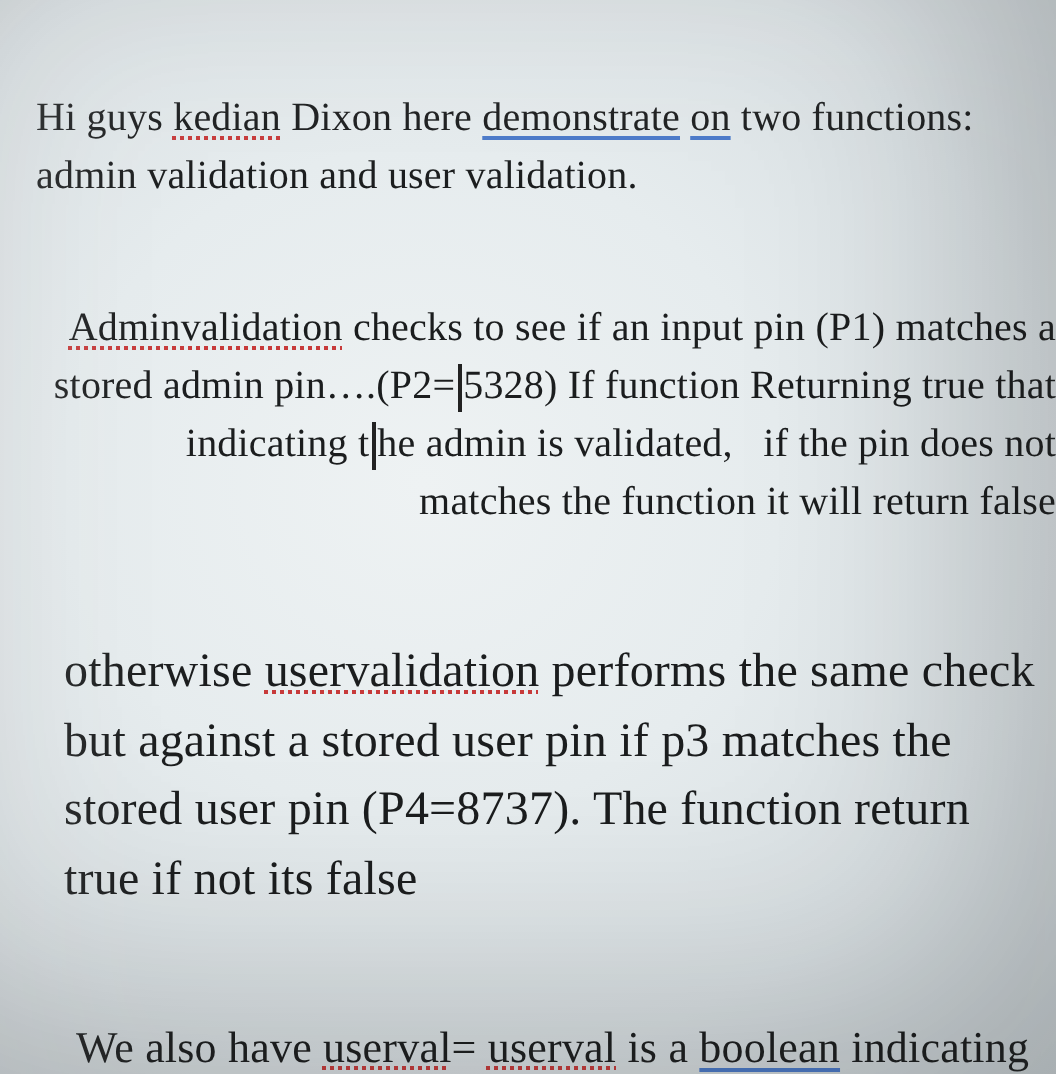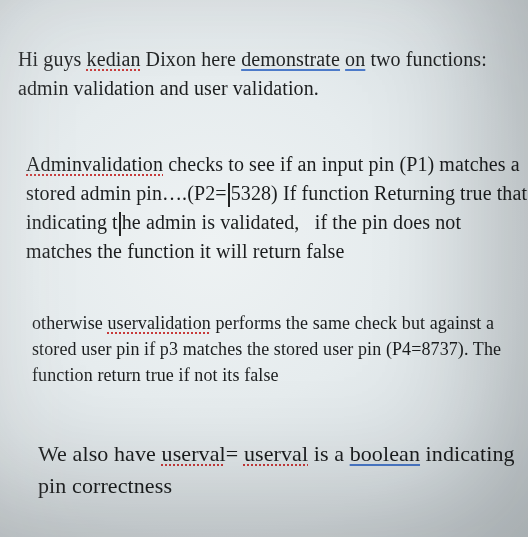--- a/index.html
+++ b/index.html
@@ -15,22 +15,22 @@
     }
     
     body::after{
       content:"";
       position:absolute; inset:0;
       pointer-events:none;
       box-shadow: inset -40px -40px 120px rgba(0,0,0,0.18), inset 30px 30px 80px rgba(255,255,255,0.15);
     }
     .para { margin-bottom: 18px; white-space: pre-wrap; letter-spacing: 0.1px; font-family: Liberation Serif, serif; }
     .p1 { margin-left: 0px; }
-    .p2 { margin-left: 8px; font-size: 20px; }
-    .p3 { margin-left: 14px; font-size: 18px; }
+    .p2 { margin-left: 8px; font-size: 20px; text-align: right; }
+    .p3 { margin-left: 14px; font-size: 24px; }
     .p4 { margin-left: 20px; font-size: 22px; }
     .misspell {
       text-decoration-line: underline;
       text-decoration-style: dotted;
       text-decoration-color: #c73a3a;
       text-decoration-thickness: 2px;
       text-underline-offset: 3px;
     }
     .grammar {
       text-decoration-line: underline;

